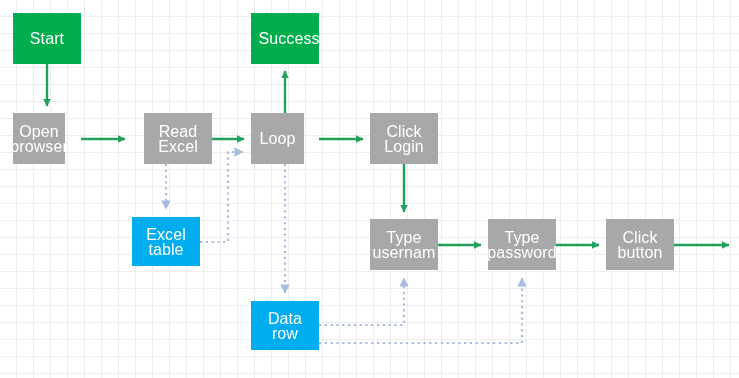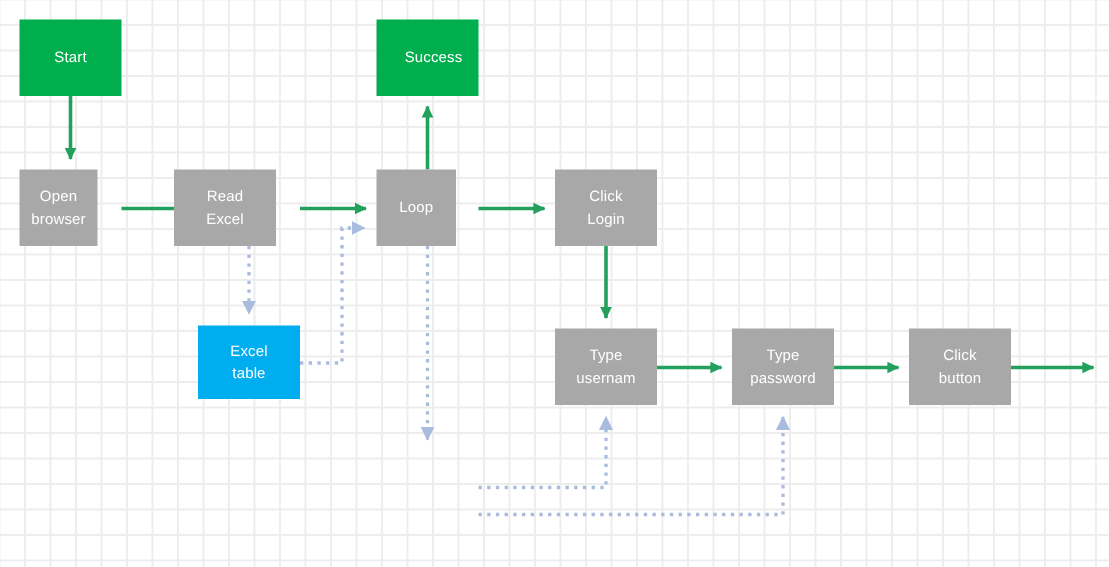--- a/index.html
+++ b/index.html
@@ -31,21 +31,21 @@
     width: 739px;
     height: 378px;
   }
   .node {
     position: absolute;
     display: flex;
     align-items: center;
     justify-content: center;
     text-align: center;
     color: #ffffff;
-    font-size: 10px;
+    font-size: 16px;
     line-height: 15px;
     letter-spacing: 0.1px;
     box-sizing: border-box;
     overflow: hidden;
     padding: 0 2px;
   }
   .node .lbl {
     display: block;
     white-space: pre-line;
   }
@@ -89,34 +89,38 @@
   <div class="node" style="left: 13px; top: 13px; width: 68px; height: 51px; background: rgb(0, 174, 77);">
     <span class="lbl">Start</span>
   </div>
   <div class="node" style="left: 251px; top: 13px; width: 68px; height: 51px; background: rgb(0, 174, 77); padding-left: 10px;">
     <span class="lbl">Success</span>
   </div>
   <div class="node" style="left: 13px; top: 113px; width: 52px; height: 51px; background: rgb(168, 168, 168);">
     <span class="lbl">Open
 browser</span>
   </div>
-  <div class="node" style="left: 116px; top: 113px; width: 68px; height: 51px; background: rgb(168, 168, 168);">
+  <div class="node" style="left: 144px; top: 113px; width: 68px; height: 51px; background: rgb(168, 168, 168);">
     <span class="lbl">Read
 Excel</span>
   </div>
   <div class="node" style="left: 251px; top: 113px; width: 53px; height: 51px; background: rgb(168, 168, 168);">
     <span class="lbl">Loop</span>
   </div>
   <div class="node" style="left: 370px; top: 113px; width: 68px; height: 51px; background: rgb(168, 168, 168);">
     <span class="lbl">Click
 Login</span>
   </div>
   <div class="node" style="left: 132px; top: 217px; width: 68px; height: 49px; background: rgb(0, 174, 239);">
     <span class="lbl">Excel
 table</span>
+  </div>
+  <div class="node" style="left: 251px; top: 301px; width: 68px; height: 49px; background: rgb(0, 174, 239);">
+    <span class="lbl">Data
+row</span>
   </div>
   <div class="node" style="left: 370px; top: 219px; width: 68px; height: 51px; background: rgb(168, 168, 168);">
     <span class="lbl">Type
 usernam</span>
   </div>
   <div class="node" style="left: 488px; top: 219px; width: 68px; height: 51px; background: rgb(168, 168, 168);">
     <span class="lbl">Type
 password</span>
   </div>
   <div class="node" style="left: 606px; top: 219px; width: 68px; height: 51px; background: rgb(168, 168, 168);">

